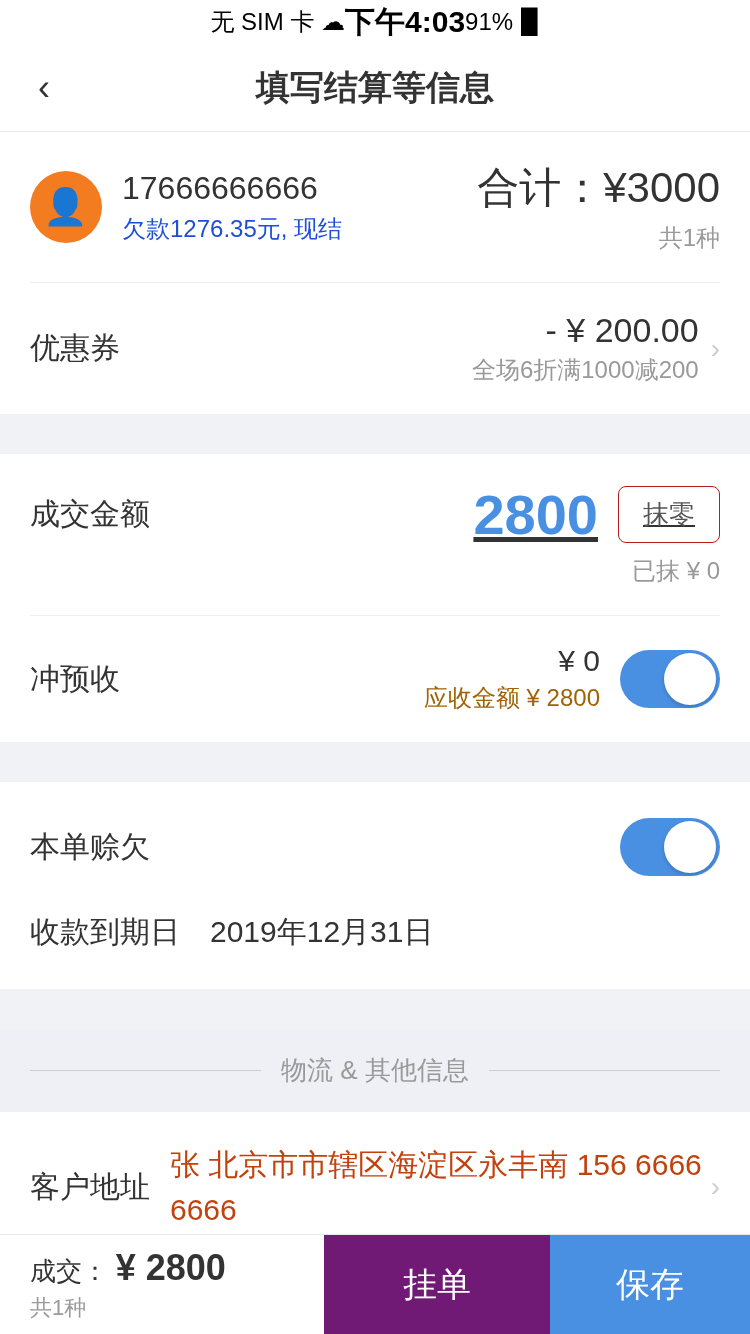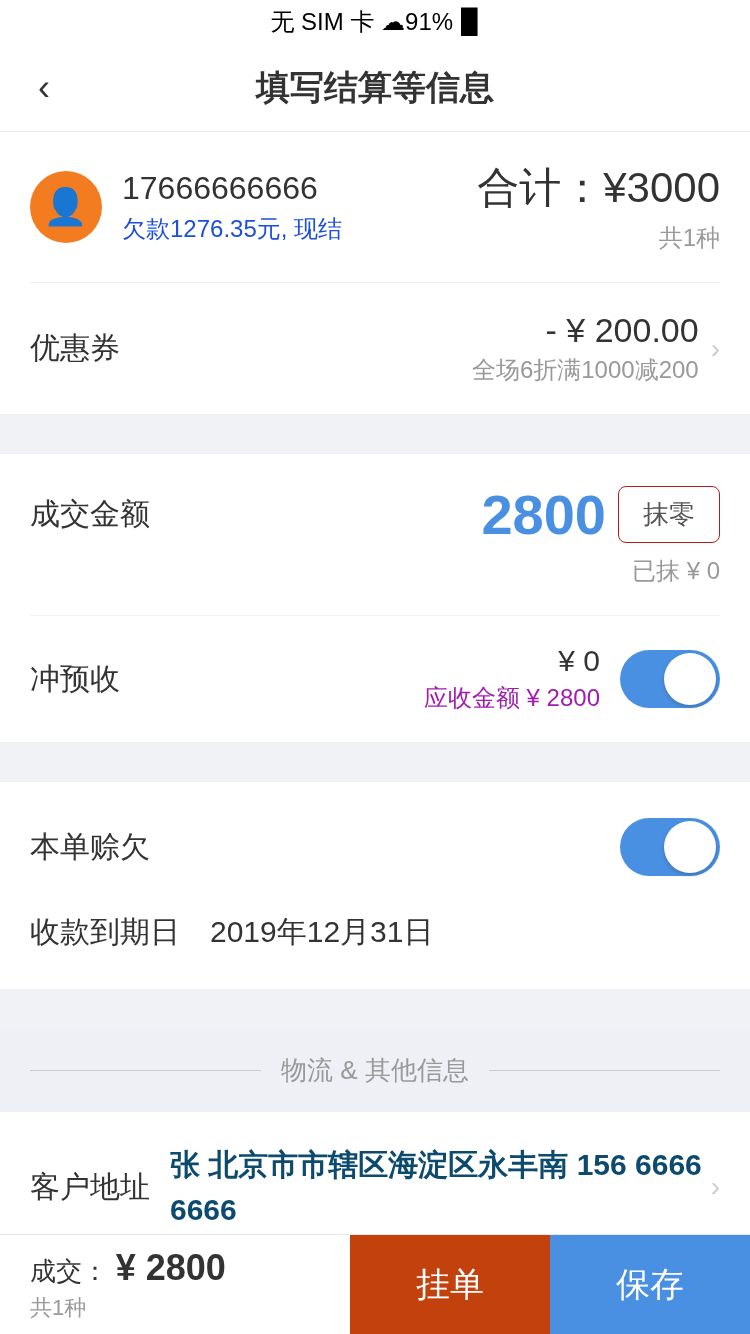--- a/index.html
+++ b/index.html
@@ -105,21 +105,21 @@
     .section-divider { height: 20px; background: #f0f2f5; }
 
     
     .deal-row {
       display: flex;
       align-items: center;
       justify-content: space-between;
       padding: 28px 30px 0 30px;
     }
     .deal-label { font-size: 30px; color: #333; }
-    .deal-right { display: flex; align-items: center; gap: 12px; }
+    .deal-right { display: flex; align-items: center; gap: 20px; text-decoration: underline; }
     .deal-amount { font-size: 56px; font-weight: 600; color: #4a90e2; }
     .round-btn {
       border: 1px solid #b91c1c;
       border-radius: 8px;
       padding: 10px 24px;
       font-size: 26px;
       color: #555;
       background: #fff;
       cursor: pointer;
     }
@@ -134,21 +134,21 @@
     .precharge-row {
       display: flex;
       align-items: center;
       justify-content: space-between;
       padding: 28px 30px;
     }
     .precharge-label { font-size: 30px; color: #333; }
     .precharge-right { display: flex; align-items: center; gap: 20px; }
     .precharge-info { text-align: right; }
     .precharge-amount { font-size: 30px; color: #333; }
-    .precharge-receivable { font-size: 24px; color: #a21caf; margin-top: 4px; }
+    .precharge-receivable { font-size: 24px; color: #a16207; margin-top: 4px; }
 
     
     .toggle {
       width: 100px;
       height: 58px;
       border-radius: 29px;
       background: #4a90e2;
       position: relative;
       flex-shrink: 0;
     }
@@ -198,21 +198,21 @@
 
     
     .address-row {
       display: flex;
       align-items: center;
       justify-content: space-between;
       padding: 30px 30px;
       background: #fff;
     }
     .address-label { font-size: 30px; color: #333; flex-shrink: 0; margin-right: 20px; }
-    .address-value { font-size: 30px; color: #0c4a6e; flex: 1; line-height: 1.5; font-weight: bold; }
+    .address-value { font-size: 30px; color: #c2410c; flex: 1; line-height: 1.5; }
 
     
     .bottom-area {
       position: fixed;
       bottom: 0;
       left: 0;
       width: 750px;
       background: #fff;
       border-top: 1px solid #e8e8e8;
       display: flex;
@@ -220,23 +220,23 @@
       height: 100px;
     }
     .bottom-summary {
       flex: 1;
       padding: 0 30px;
     }
     .bottom-deal { font-size: 26px; color: #333; }
     .bottom-deal-amount { font-size: 36px; font-weight: 600; color: #333; }
     .bottom-count { font-size: 22px; color: #999; margin-top: 4px; }
     .bottom-btn-hold {
-      width: 200px;
+      width: 226px;
       height: 100px;
-      background: #c2410c;
+      background: #701a75;
       display: flex;
       align-items: center;
       justify-content: center;
       cursor: pointer;
     }
     .bottom-btn-save {
       width: 200px;
       height: 100px;
       background: #4a90e2;
       display: flex;
@@ -254,20 +254,21 @@
       padding-bottom: 110px;
     }
   </style>
 </head>
 <body>
 
 <div class="status-bar">
   <div class="status-left">
     <span>无 SIM 卡 ☁</span>
   </div>
+  <div class="status-center">下午4:03</div>
   <div class="status-right">
     <span>91%</span>
     <span>▉</span>
   </div>
 </div>
 
 <div class="nav-bar">
   <div class="nav-back">‹</div>
   <div class="nav-title">填写结算等信息</div>
 </div>

